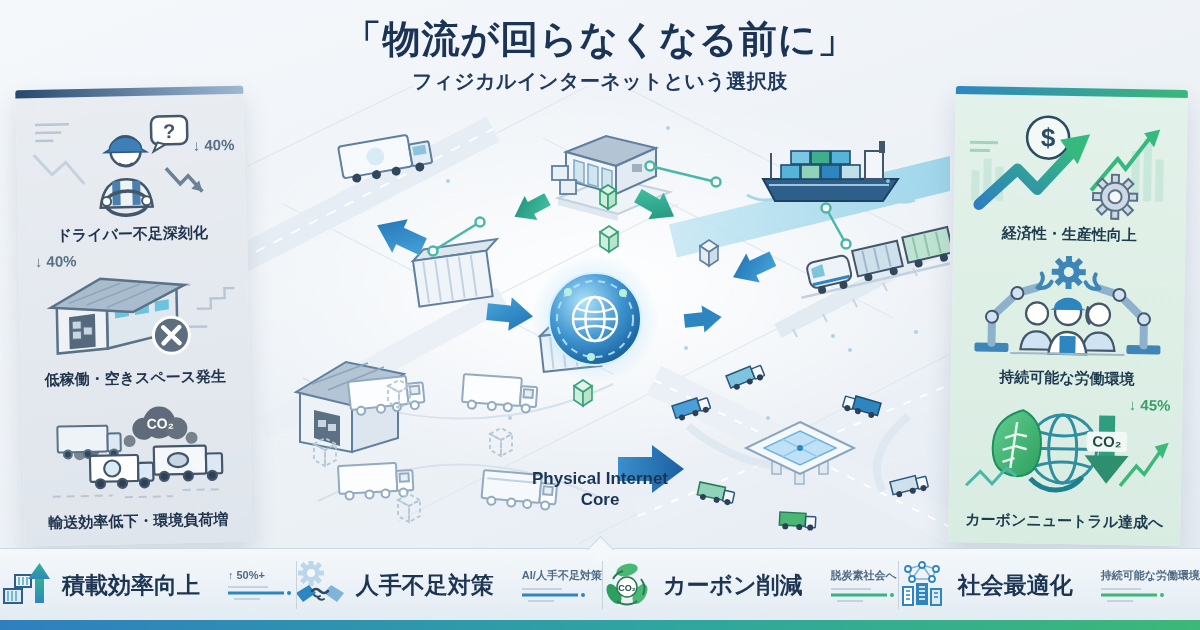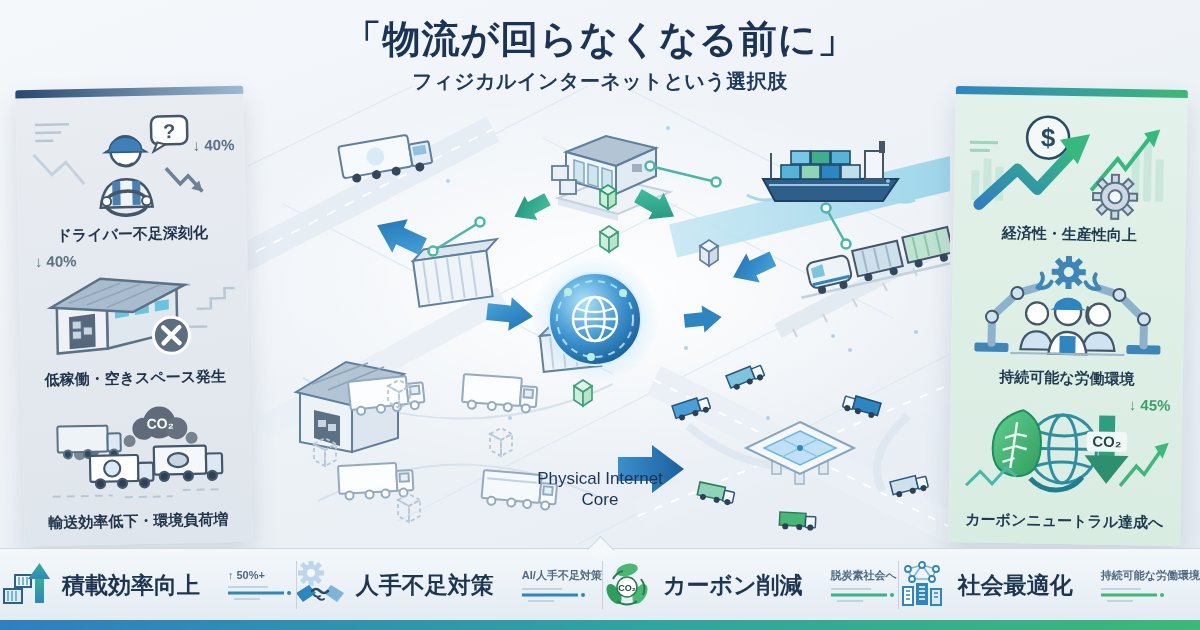--- a/index.html
+++ b/index.html
@@ -27,21 +27,21 @@
   .p-icon{flex:1;width:100%;display:flex;align-items:center;justify-content:center;}
   .p-label{font-size:15px;font-weight:800;color:#22344c;text-align:center;line-height:1.2;white-space:nowrap;}
   .panel.right .p-label{color:#1e3a4e;}
   .stat{position:absolute;font-weight:700;font-size:15px;color:#5a7186;}
   .stat-a{top:34px;right:4px;}
   .stat-b{top:4px;left:10px;}
   .stat-c{top:4px;right:6px;color:#3aa06a;}
   
   .scene{position:absolute;left:248px;top:86px;width:702px;height:458px;z-index:1;}
   .core-label{position:absolute;left:522px;top:468px;width:156px;z-index:3;
-    text-align:center;font-size:17px;font-weight:400;color:#1b3456;line-height:1.25;}
+    text-align:center;font-size:17px;font-weight:700;color:#1b3456;line-height:1.25;}
   
   .kpi-bar{position:absolute;left:0;top:548px;width:1200px;height:72px;z-index:5;
     background:linear-gradient(180deg,#f4f8fb,#e3ecf3);border-top:1px solid #ccd8e2;
     display:flex;align-items:center;}
   .notch{position:absolute;top:-9px;left:591px;width:18px;height:18px;background:#f4f8fb;
     border-top:1px solid #ccd8e2;border-left:1px solid #ccd8e2;transform:rotate(45deg);}
   .kpi{flex:1;display:flex;align-items:center;justify-content:center;gap:12px;position:relative;height:100%;}
   .kpi + .kpi::before{content:"";position:absolute;left:0;top:12px;bottom:12px;width:1px;background:#c6d3dd;}
   .kpi-label{font-size:23px;font-weight:800;color:#1d3553;white-space:nowrap;}
   .kpi-side{display:flex;flex-direction:column;align-items:flex-start;gap:2px;margin-left:16px;}

